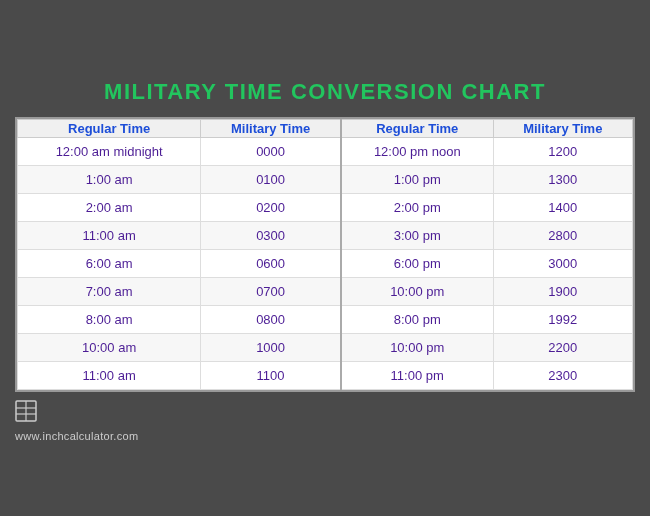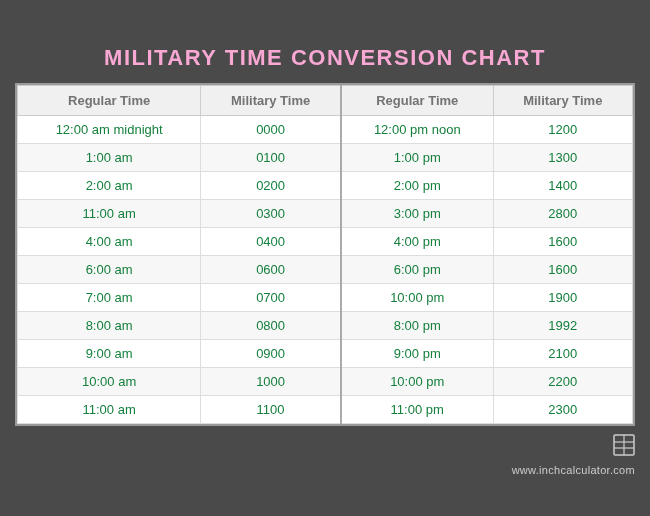--- a/index.html
+++ b/index.html
@@ -20,68 +20,68 @@
       flex-direction: column;
       align-items: center;
     }
     .title-bar {
       background: #4a4a4a;
       width: 100%;
       padding: 14px 10px 12px;
       text-align: center;
     }
     .title-text {
-      color: #f9a8d4;
+      color: #22c55e;
       font-size: 22px;
       font-weight: 900;
       letter-spacing: 1.5px;
       text-transform: uppercase;
     }
     .table-wrapper {
       width: 100%;
       border: 2px solid #999;
       background: #fff;
     }
     table {
       width: 100%;
       border-collapse: collapse;
     }
     thead tr {
       background: #f0f0f0;
     }
     thead th {
-      padding: 7px 4px;
+      padding: 1px 4px;
       font-size: 13px;
       font-weight: 600;
-      color: #737373;
+      color: #1d4ed8;
       text-align: center;
       border: 1px solid #ccc;
     }
     tbody tr {
       background: #fff;
     }
     tbody tr:nth-child(even) {
       background: #f7f7f7;
     }
     tbody td {
       padding: 6px 4px;
       font-size: 13px;
-      color: #15803d;
+      color: #4c1d95;
       text-align: center;
       border: 1px solid #ddd;
     }
     .divider-col {
       border-left: 2px solid #aaa !important;
     }
     .footer {
       width: 100%;
       background: #4a4a4a;
       display: flex;
       flex-direction: column;
-      align-items: flex-end;
+      align-items: flex-start;
       padding: 8px 0 10px;
     }
     .footer-icon {
       color: #ccc;
       font-size: 18px;
       margin-bottom: 3px;
     }
     .footer-url {
       color: #ccc;
       font-size: 11px;
@@ -124,48 +124,36 @@
             <td class="divider-col">2:00 pm</td>
             <td>1400</td>
           </tr>
           <tr>
             <td>11:00 am</td>
             <td>0300</td>
             <td class="divider-col">3:00 pm</td>
             <td>2800</td>
           </tr>
           <tr>
-            <td>4:00 am</td>
-            <td>0400</td>
-            <td class="divider-col">4:00 pm</td>
-            <td>1600</td>
-          </tr>
-          <tr>
             <td>6:00 am</td>
             <td>0600</td>
             <td class="divider-col">6:00 pm</td>
-            <td>1600</td>
+            <td>3000</td>
           </tr>
           <tr>
             <td>7:00 am</td>
             <td>0700</td>
             <td class="divider-col">10:00 pm</td>
             <td>1900</td>
           </tr>
           <tr>
             <td>8:00 am</td>
             <td>0800</td>
             <td class="divider-col">8:00 pm</td>
             <td>1992</td>
-          </tr>
-          <tr>
-            <td>9:00 am</td>
-            <td>0900</td>
-            <td class="divider-col">9:00 pm</td>
-            <td>2100</td>
           </tr>
           <tr>
             <td>10:00 am</td>
             <td>1000</td>
             <td class="divider-col">10:00 pm</td>
             <td>2200</td>
           </tr>
           <tr>
             <td>11:00 am</td>
             <td>1100</td>

